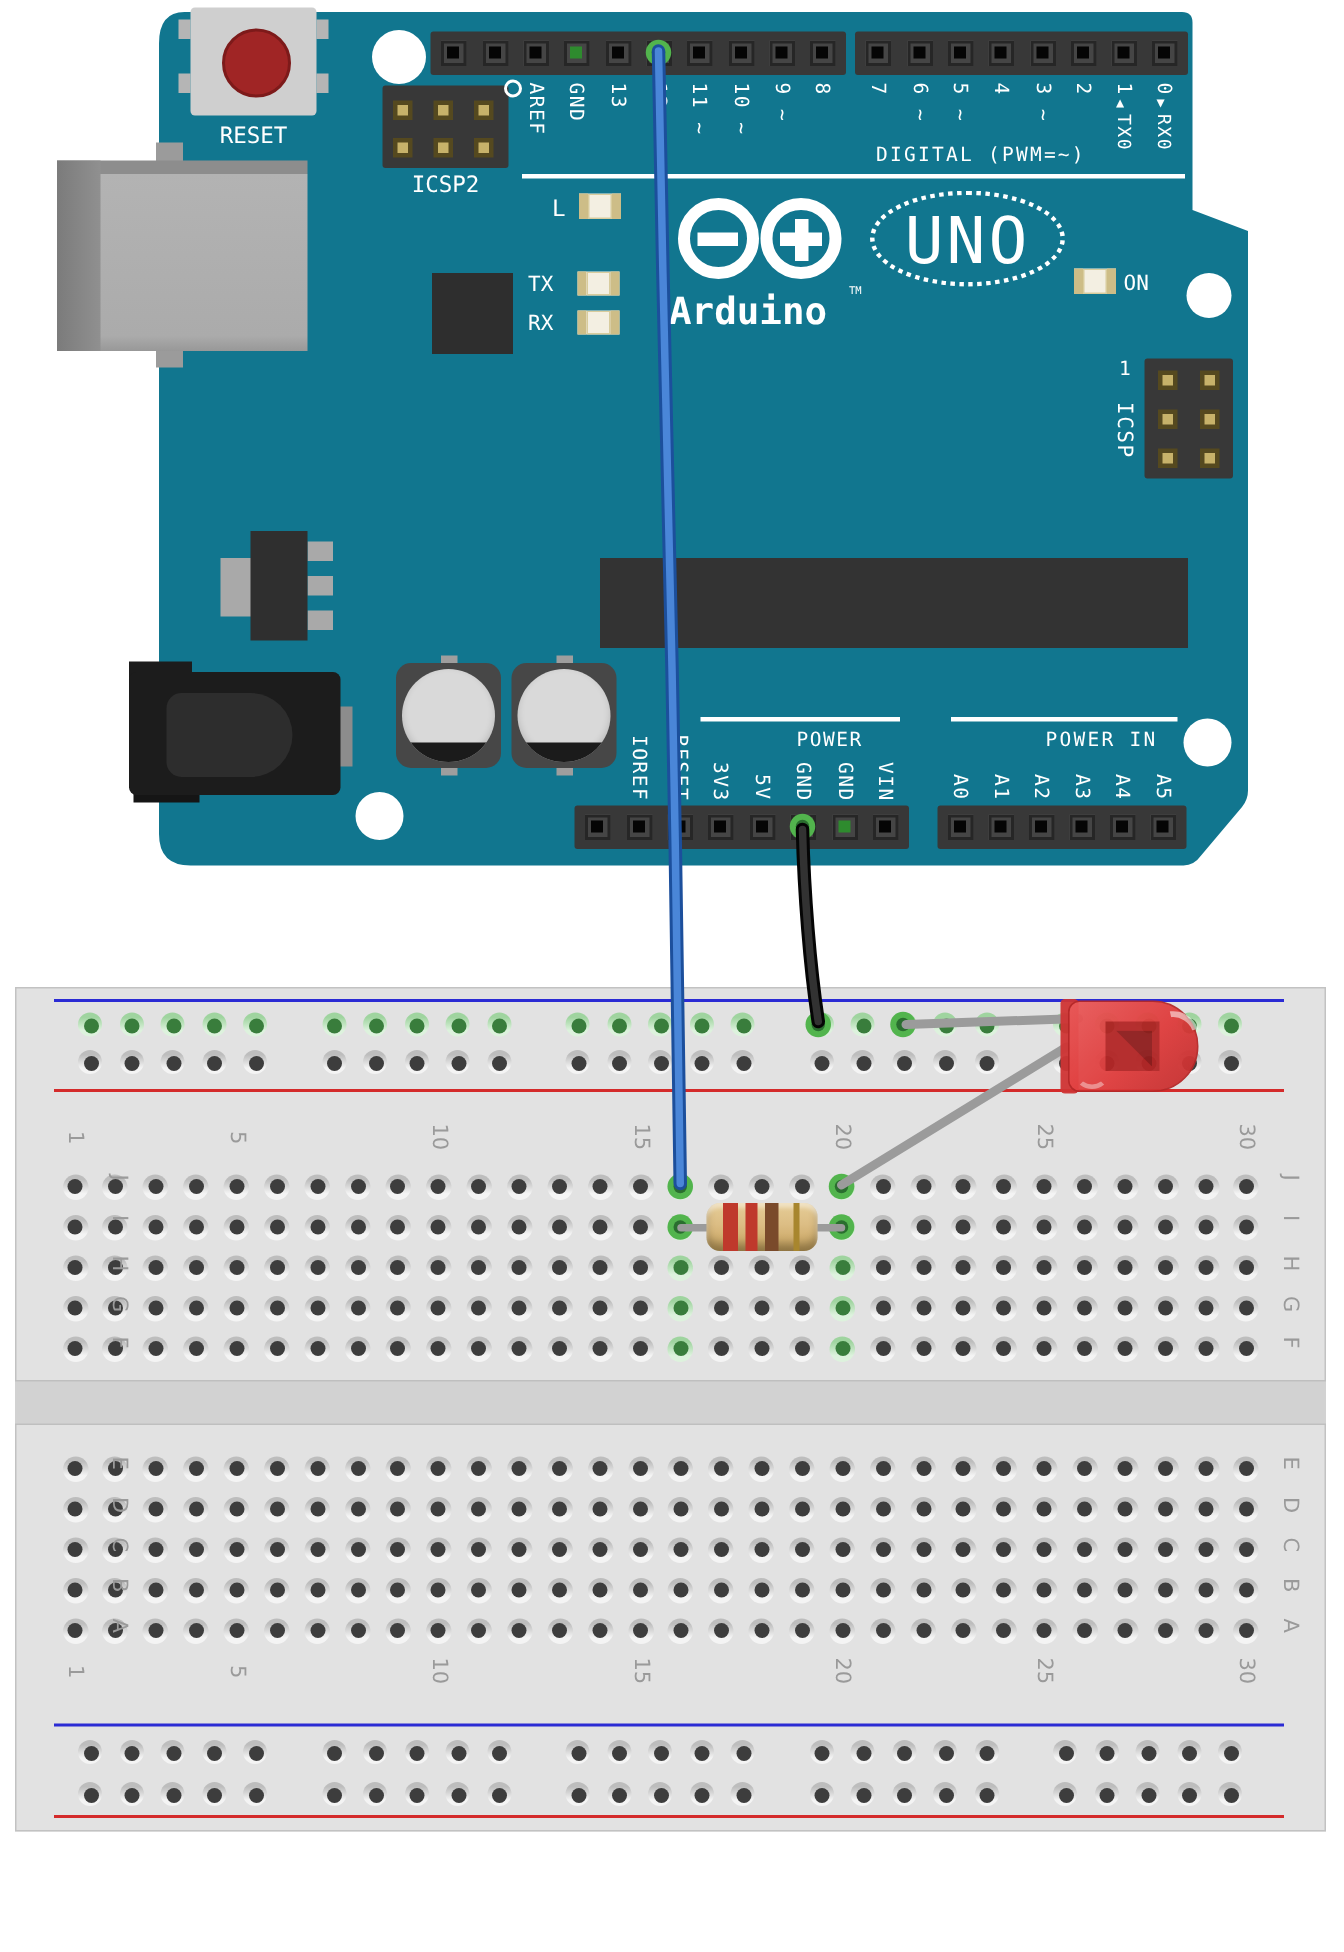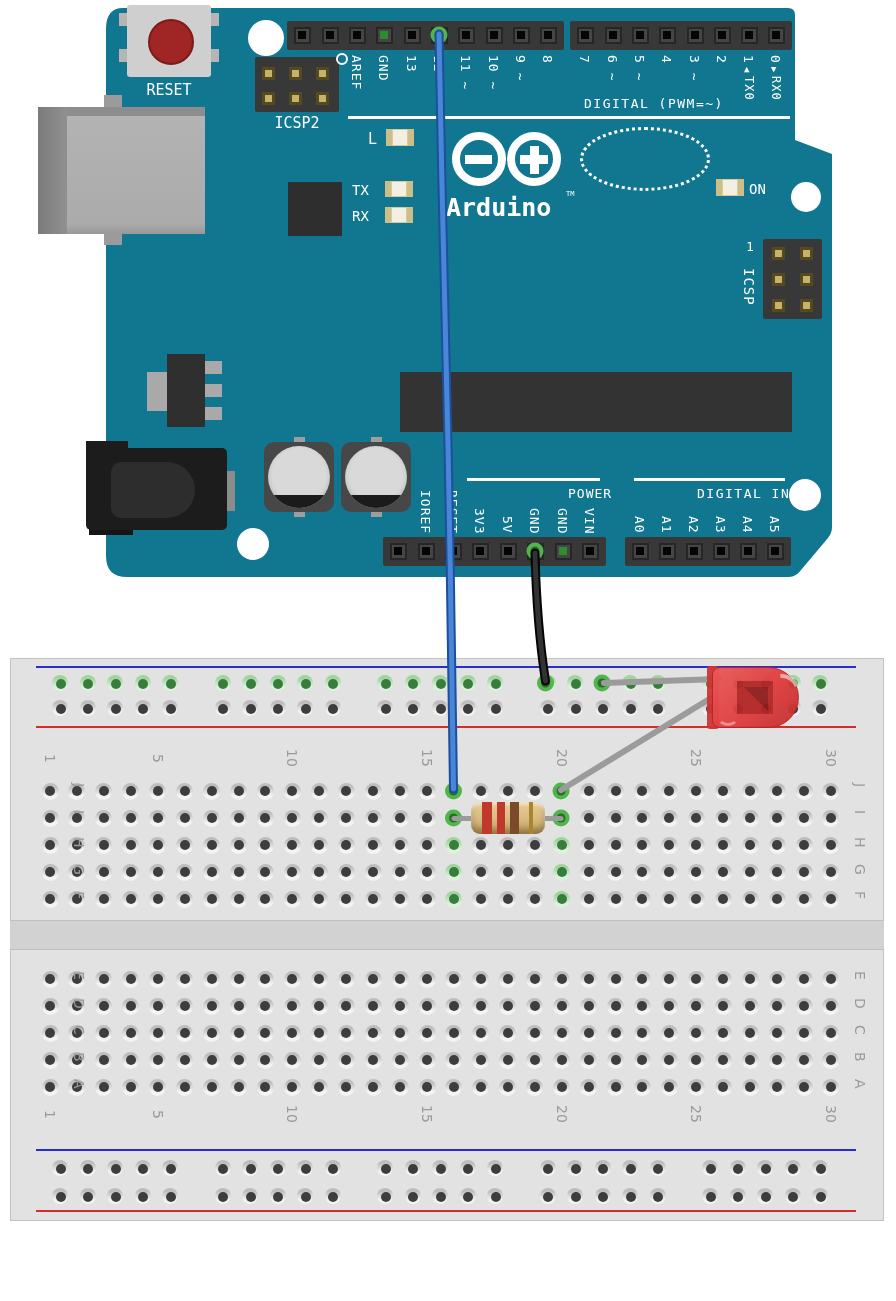--- a/index.html
+++ b/index.html
@@ -85,27 +85,28 @@
 
   <div class="abs" style="left:452px;top:132px;width:54px;height:54px;border:8px solid #fff;border-radius:50%;box-sizing:border-box;z-index:4;"></div>
   <div class="abs" style="left:507px;top:132px;width:54px;height:54px;border:8px solid #fff;border-radius:50%;box-sizing:border-box;z-index:4;"></div>
   <div class="abs" style="left:465px;top:155px;width:27px;height:9px;background:#fff;z-index:5;"></div>
   <div class="abs" style="left:520px;top:155px;width:28px;height:9px;background:#fff;z-index:5;"></div>
   <div class="abs" style="left:529.5px;top:145.5px;width:9px;height:28px;background:#fff;z-index:5;"></div>
   <div class="btxt" style="left:446px;top:193px;font-size:25px;font-weight:bold;z-index:4;">Arduino</div>
   <div class="btxt" style="left:566px;top:190px;font-size:7px;z-index:4;">TM</div>
 
   <div class="abs" style="left:580px;top:127px;width:130px;height:64px;border:3px dotted #fff;border-radius:50%;box-sizing:border-box;z-index:4;"></div>
+  <div class="btxt" style="left:582px;top:136px;width:126px;text-align:center;font-size:43px;letter-spacing:2px;z-index:4;">UNO</div>
 
   <div class="abs" style="left:348px;top:116px;width:442px;height:3px;background:#fff;z-index:4;"></div>
   <div class="btxt" style="left:584px;top:96px;font-size:13px;letter-spacing:1.5px;z-index:4;">DIGITAL (PWM=~)</div>
   <div class="abs" style="left:467px;top:478px;width:133px;height:3px;background:#fff;z-index:4;"></div>
-  <div class="btxt" style="left:568px;top:486px;font-size:13px;letter-spacing:1px;z-index:4;">POWER</div>
+  <div class="btxt" style="left:531px;top:486px;font-size:13px;letter-spacing:1px;z-index:4;">POWER</div>
   <div class="abs" style="left:634px;top:478px;width:151px;height:3px;background:#fff;z-index:4;"></div>
-  <div class="btxt" style="left:697px;top:486px;font-size:13px;letter-spacing:1.5px;z-index:4;">DIGITAL IN</div>
+  <div class="btxt" style="left:697px;top:486px;font-size:13px;letter-spacing:1.5px;z-index:4;">POWER IN</div>
 
   <div class="btxt" style="left:744px;top:64px;font-size:9px;z-index:4;">▲</div>
   <div class="vlab" style="left:742px;top:76px;font-size:12px;z-index:4;">TX0</div>
   <div class="btxt" style="left:771px;top:64px;font-size:9px;z-index:4;">▼</div>
   <div class="vlab" style="left:769px;top:76px;font-size:12px;z-index:4;">RX0</div>
 
   <div class="abs" style="left:147px;top:372px;width:21px;height:39px;background:#a9a9a9;z-index:3;"></div>
   <div class="abs" style="left:205px;top:361px;width:17px;height:13px;background:#a9a9a9;z-index:3;"></div>
   <div class="abs" style="left:205px;top:384px;width:17px;height:13px;background:#a9a9a9;z-index:3;"></div>
   <div class="abs" style="left:205px;top:407px;width:17px;height:13px;background:#a9a9a9;z-index:3;"></div>

